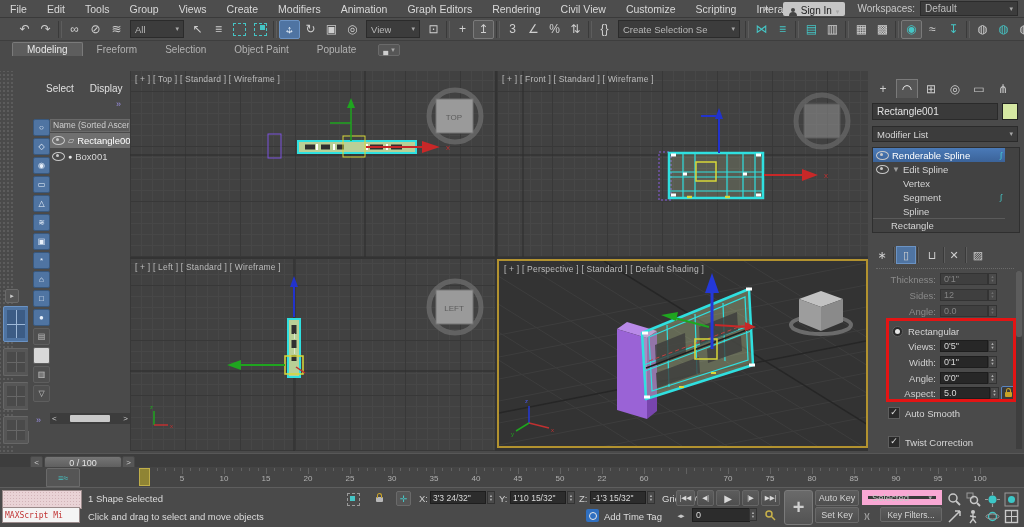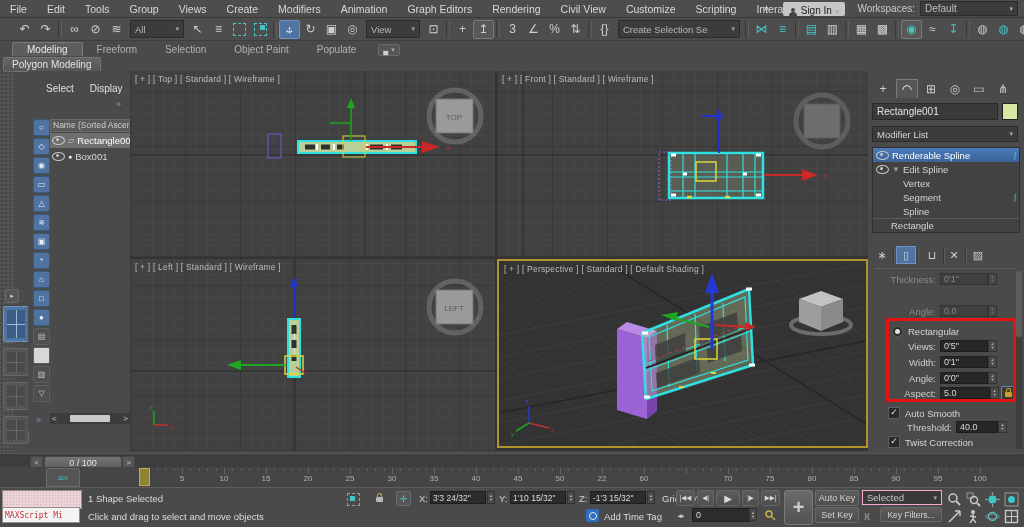--- a/index.html
+++ b/index.html
@@ -97,21 +97,21 @@
   #cmdpanel{left:868px;top:71px;width:156px;height:384px;background:#4a4a4a;font-size:9.5px;}
   .ctab{position:absolute;top:8px;width:22px;height:19px;display:flex;align-items:center;justify-content:center;
         color:#cfcfcf;font-size:12px;}
   .ctab.active{background:#565656;border:1px solid #7a7a7a;border-bottom:none;box-sizing:border-box;color:#fff;}
   #objname{position:absolute;left:4px;top:32px;width:126px;height:17px;background:#3a3a3a;border:1px solid #2a2a2a;
            box-sizing:border-box;color:#e2e2e2;font-size:10px;display:flex;align-items:center;padding-left:4px;}
   #objcolor{position:absolute;left:134px;top:32px;width:16px;height:17px;border:1px solid #222;box-sizing:border-box;}
   #modlist{position:absolute;left:4px;top:55px;width:146px;height:16px;background:#3c3c3c;border:1px solid #2b2b2b;
            box-sizing:border-box;display:flex;align-items:center;justify-content:space-between;padding:0 4px;color:#d6d6d6;}
   #stack{position:absolute;left:4px;top:76px;width:148px;height:86px;background:#424242;border:1px solid #2f2f2f;box-sizing:border-box;}
-  .srow{position:absolute;left:0;width:146px;height:14px;display:flex;align-items:center;gap:3px;color:#d4d4d4;padding-left:3px;box-sizing:border-box;}
+  .srow{position:absolute;left:0;width:132px;height:14px;display:flex;align-items:center;gap:3px;color:#d4d4d4;padding-left:3px;box-sizing:border-box;}
   .srow.sel{background:linear-gradient(#4a7ab8,#3b6399);color:#fff;}
   .srow .sq{font-size:8px;color:#45d0d0;margin-left:auto;margin-right:3px;}
   .srow .tree{color:#9a9a9a;font-size:8px;}
   .srow.base{border-top:1px solid #5a5a5a;}
   .stool{position:absolute;top:175px;width:20px;height:18px;display:flex;align-items:center;justify-content:center;
          color:#cfcfcf;font-size:11px;}
   .stool.active{background:#4f74a2;border:1px solid #6b93c4;box-sizing:border-box;}
   .ssep{position:absolute;top:176px;width:1px;height:16px;background:#3a3a3a;border-right:1px solid #5d5d5d;}
   #rollsep{position:absolute;left:8px;top:197px;width:138px;border-top:1px dotted #6a6a6a;}
   .prow{position:absolute;left:0;width:156px;height:14px;display:flex;align-items:center;}
@@ -172,21 +172,21 @@
   #timetag-ico div{width:6px;height:6px;border:1.5px solid #e8e8e8;border-radius:50%;}
   .pbtn{position:absolute;top:2px;height:16px;background:linear-gradient(#5c5c5c,#4e4e4e);border:1px solid #666;
         border-radius:2px;color:#d8d8d8;font-size:6.5px;display:flex;align-items:center;justify-content:center;box-sizing:border-box;}
   #framefld{position:absolute;left:692px;top:20px;width:58px;height:14px;background:#2c2c2c;border:1px solid #1e1e1e;
             color:#dcdcdc;font-size:9px;display:flex;align-items:center;padding-left:3px;box-sizing:border-box;}
   #bigkey{position:absolute;left:784px;top:2px;width:27px;height:33px;background:linear-gradient(#6a6a6a,#535353);
           border:1px solid #7a7a7a;border-radius:3px;display:flex;align-items:center;justify-content:center;
           color:#cfcfcf;font-size:20px;font-weight:bold;}
   .kbtn{position:absolute;width:44px;height:16px;background:linear-gradient(#5c5c5c,#4e4e4e);border:1px solid #696969;
         border-radius:2px;color:#d4d4d4;font-size:9px;display:flex;align-items:center;justify-content:center;box-sizing:border-box;}
-  #keymode{position:absolute;left:862px;top:2px;width:80px;height:15px;background:#3a3a3a;border:1px solid #f9a8d4;
+  #keymode{position:absolute;left:862px;top:2px;width:80px;height:15px;background:#3a3a3a;border:6px solid #f9a8d4;
            display:flex;align-items:center;justify-content:space-between;padding:0 4px;color:#c8c8c8;box-sizing:border-box;}
   #keyfilters{position:absolute;left:880px;top:19px;width:62px;height:15px;background:linear-gradient(#5c5c5c,#4e4e4e);
               border:1px solid #696969;border-radius:2px;color:#d4d4d4;font-size:8.5px;display:flex;align-items:center;justify-content:center;box-sizing:border-box;}
   .navico{position:absolute;width:17px;height:16px;display:flex;align-items:center;justify-content:center;}
 </style>
 </head>
 <body>
 
 <div id="root">
 
@@ -296,23 +296,20 @@
       <div class="rtab active">Modeling</div>
       <div class="rtab">Freeform</div>
       <div class="rtab">Selection</div>
       <div class="rtab">Object Paint</div>
       <div class="rtab">Populate</div>
       <div id="ribbon-cfg">
         <div>▄</div>
         <div class="caret">▾</div>
       </div>
     </div>
-  <div id="ribbonsub" class="abs">
-    <div id="polymod">Polygon Modeling</div>
-  </div>
 
   <div id="leftstrip" class="abs"></div>
   <div id="flyout" class="abs">▸</div>
   <div class="abs vptab on" style="top:306px;height:36px;">
       <div class="g">
         <div></div>
         <div></div>
         <div></div>
         <div></div>
       </div>
@@ -579,20 +576,28 @@
     <div id="rollsep"></div>
 
     <div class="prow" style="top:201px;">
       <span class="plab dis">Thickness:</span>
       <span class="pfld dis">0'1"</span>
       <span class="spin dis">
           <i>▲</i>
           <i>▼</i>
         </span>
     </div>
+    <div class="prow" style="top:217px;">
+      <span class="plab dis">Sides:</span>
+      <span class="pfld dis">12</span>
+      <span class="spin dis">
+          <i>▲</i>
+          <i>▼</i>
+        </span>
+    </div>
     <div class="prow" style="top:233px;">
       <span class="plab dis">Angle:</span>
       <span class="pfld dis">0.0</span>
       <span class="spin dis">
           <i>▲</i>
           <i>▼</i>
         </span>
     </div>
 
     <div class="prow" style="top:253px;padding-left:24px;gap:5px;">
@@ -632,28 +637,20 @@
         </span>
       <span class="lockbox">
           <span class="lock"></span>
         </span>
     </div>
     <div id="redbox" style="border-color: rgb(228, 20, 20);"></div>
 
     <div class="prow" style="top:335px;padding-left:20px;gap:5px;">
       <span class="cb">✓</span>
       <span>Auto Smooth</span>
-    </div>
-    <div class="prow" style="top:349px;">
-      <span class="plab" style="width:84px;">Threshold:</span>
-      <span class="pfld" style="width:42px;">40.0</span>
-      <span class="spin">
-          <i>▲</i>
-          <i>▼</i>
-        </span>
     </div>
     <div class="prow" style="top:364px;padding-left:20px;gap:5px;">
       <span class="cb">✓</span>
       <span>Twist Correction</span>
     </div>
     <div id="cp-scroll">
         <div id="cp-thumb"></div>
       </div>
   </div>
 

